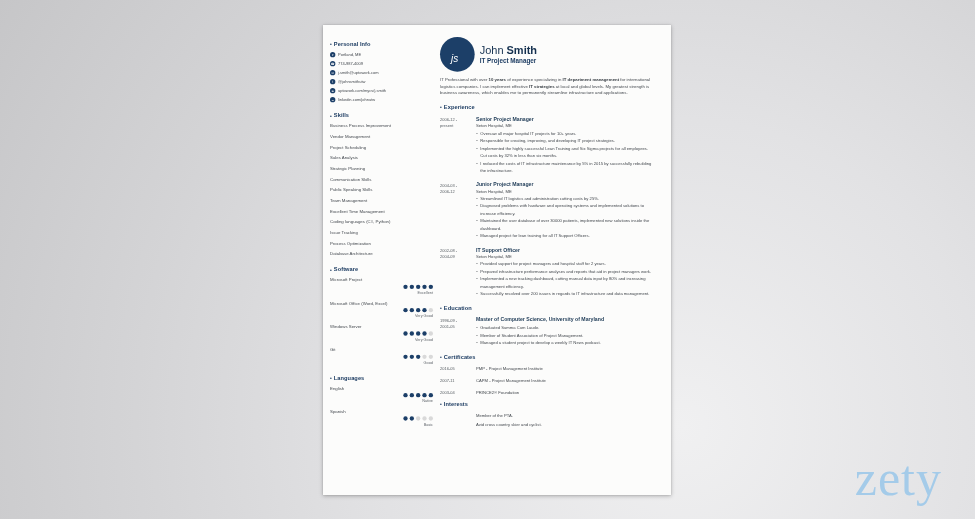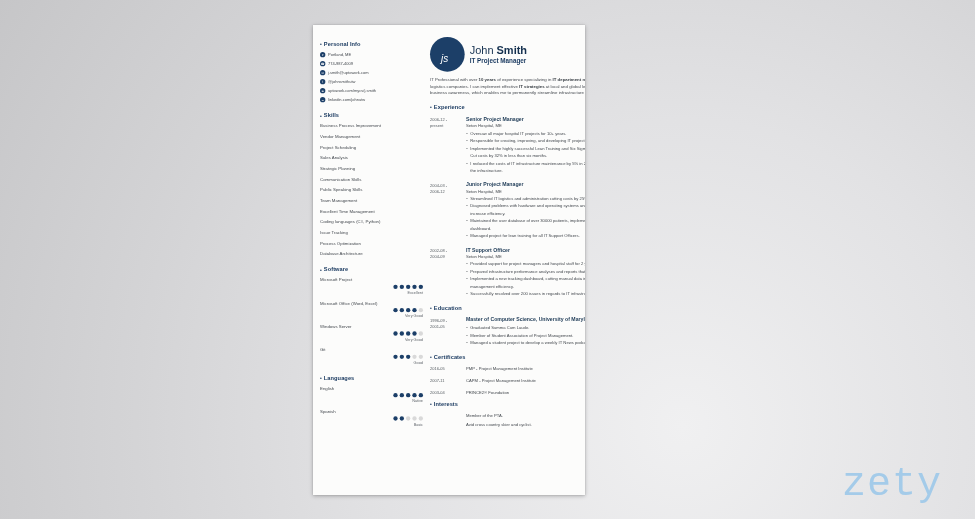--- a/index.html
+++ b/index.html
@@ -2,21 +2,21 @@
 <html><head>
 <meta charset="utf-8">
 <style>
   * { margin:0; padding:0; box-sizing:border-box; }
   html,body { width:975px; height:519px; overflow:hidden; font-family:"Liberation Sans", sans-serif; }
   .canvas {
     position:relative; width:975px; height:519px;
     background: radial-gradient(circle at 70% 82%, #f0f0f1 0%, #e2e2e4 38%, #d4d4d6 68%, #c6c6c8 100%);
   }
   .page {
-    position:absolute; left:313px; top:25px; width:272px; height:470px;
+    position:absolute; left:323px; top:25px; width:348px; height:470px;
     background:#fcfcfb; overflow:hidden;
     box-shadow: 0 1px 4px rgba(0,0,0,.28), 0 0 1px rgba(0,0,0,.2);
   }
   .page-inner {
     width:1005px; height:1410px;
     transform:scale(.33334); transform-origin:0 0;
     display:flex; padding:36px 18px 0 21px;
   }
   
   .sidebar { width:330px; flex:none; padding-right:21px; padding-top:12px; }
@@ -54,22 +54,22 @@
   .etitle { font-size:15.5px; font-weight:bold; color:#233f5a; margin-bottom:4px; }
   .ecompany { font-size:12.5px; color:#42474d; margin-bottom:4px; }
   .ebullets { list-style:none; }
   .ebullets li { font-size:12.5px; color:#42474d; line-height:1.8; padding-left:13px; position:relative; }
   .ebullets li::before { content:"•"; position:absolute; left:1px; }
   .cert-row { display:grid; grid-template-columns:108px 1fr; font-size:12.5px; line-height:1.5; margin-bottom:17px; }
   .cert-date { color:#5a6066; font-size:12px; }
   .cert-text { color:#42474d; }
   .interest-line { margin-left:108px; font-size:12.5px; color:#42474d; margin-bottom:14px; }
   
-  .brand { position:absolute; right:33px; bottom:12px; font-size:40px; letter-spacing:1px;
-           color:#a4cbe9; font-family:Liberation Mono, monospace; }
+  .brand { position:absolute; right:33px; bottom:12px; font-size:50px; letter-spacing:1px;
+           color:#a4cbe9; font-family:Liberation Serif, serif; }
 </style>
 </head>
 <body>
 
 <div class="canvas">
 
   <div class="page">
     <div class="page-inner">
 
       <aside class="sidebar">

